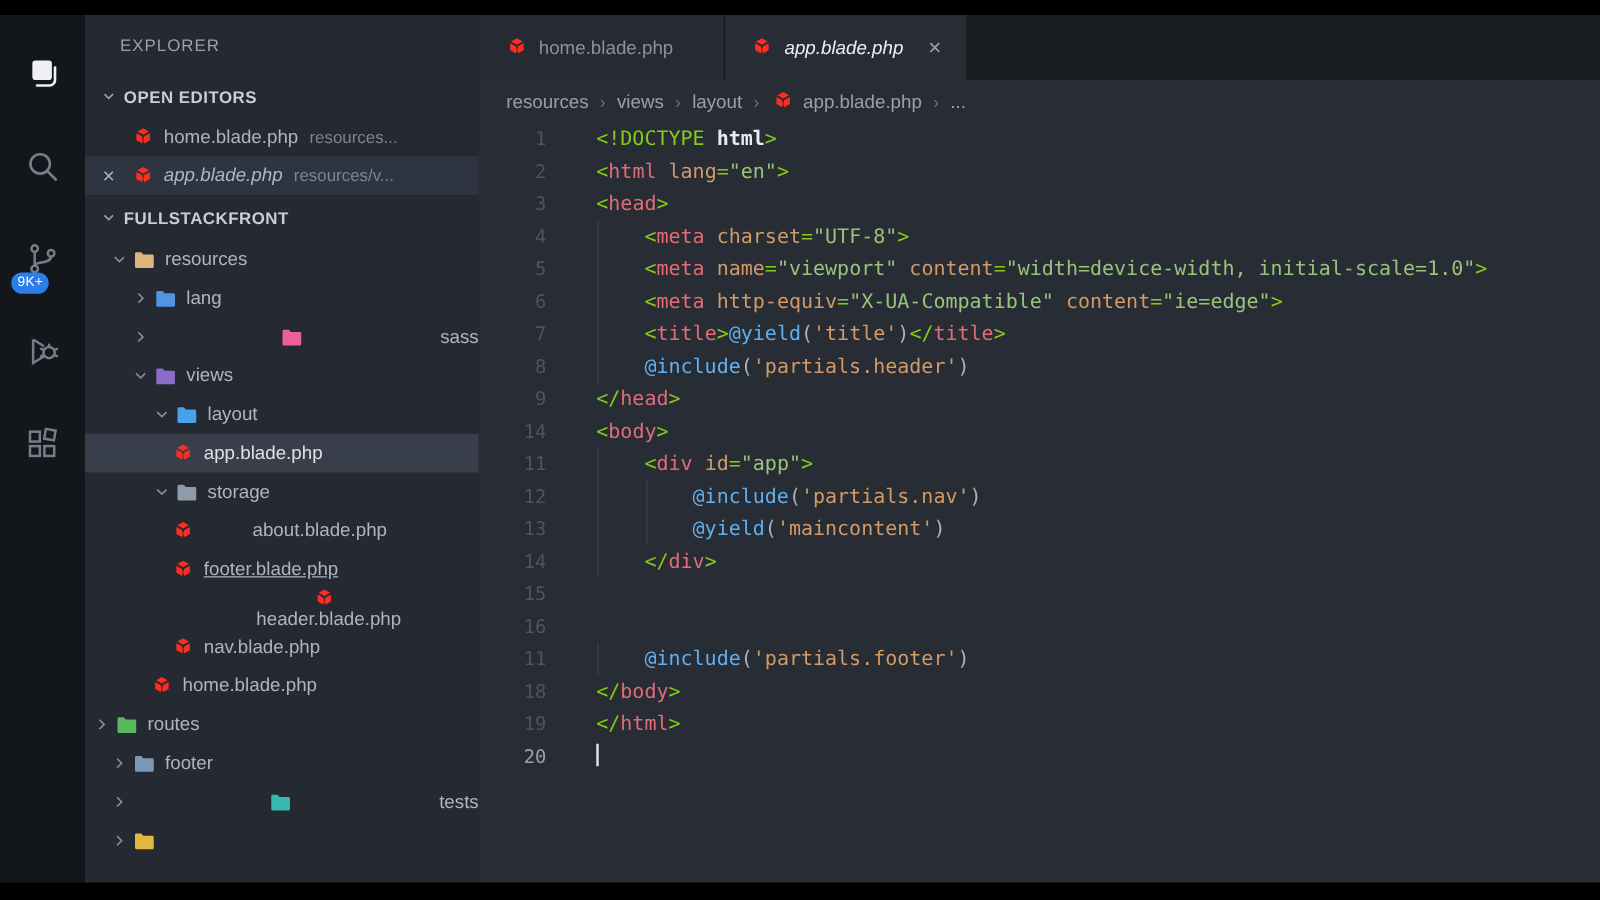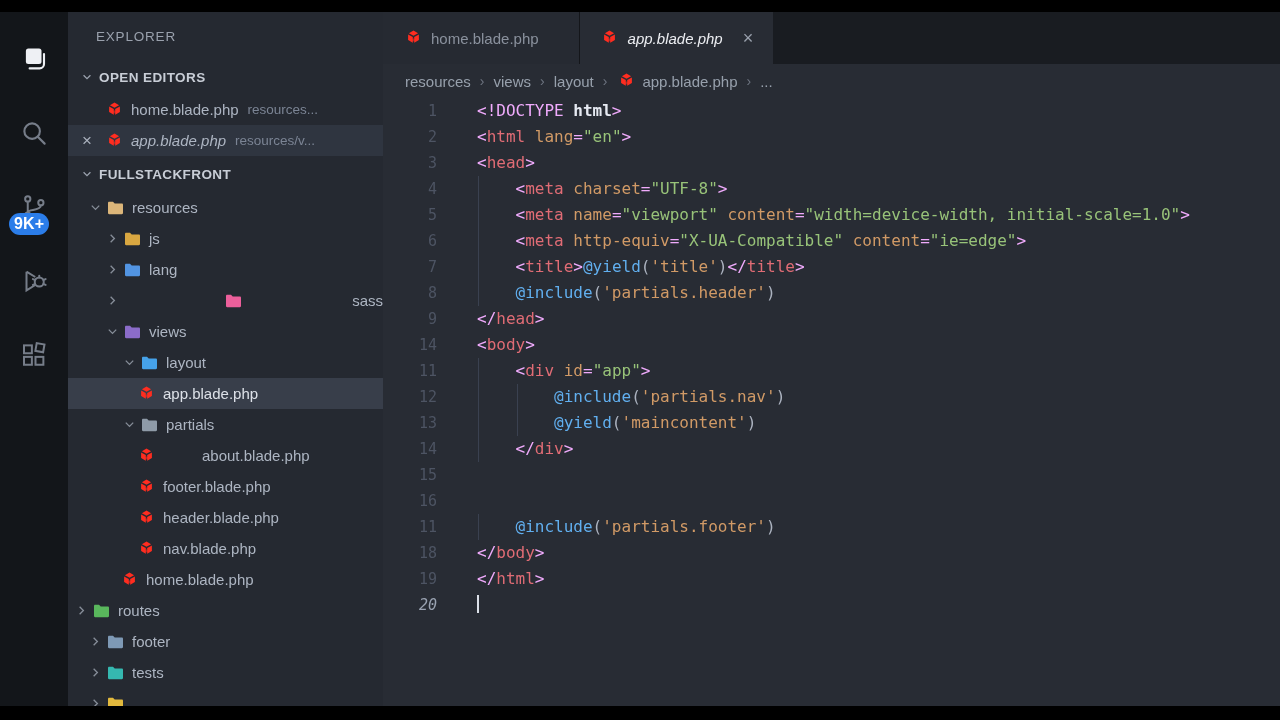--- a/index.html
+++ b/index.html
@@ -7,21 +7,21 @@
   .letterbox{position:absolute;left:0;right:0;background:#000;z-index:50;}
   .letterbox.top{top:0;height:12px;}
   .letterbox.bottom{bottom:0;height:14px;}
   .app{position:absolute;top:12px;left:0;right:0;bottom:0;display:flex;background:var(--editor-bg,#282c34);}
 
   
   .activitybar{width:68px;background:var(--activity-bg,#13161a);display:flex;flex-direction:column;align-items:center;padding-top:10px;flex:none;}
   .ab-item{width:68px;height:74px;display:flex;align-items:center;justify-content:center;position:relative;color:#767d89;cursor:pointer;}
   .ab-item.active{color:#eef0f4;}
   .ab-item svg{display:block;}
-  .scm-badge{position:absolute;left:9px;bottom:9px;background:var(--badge-blue,#2b7de9);color:#fff;font-size:16px;font-weight:700;border-radius:11px;padding:3px 5px;line-height:1;letter-spacing:.2px;}
+  .scm-badge{position:absolute;left:9px;bottom:9px;background:var(--badge-blue,#2b7de9);color:#fff;font-size:11px;font-weight:400;border-radius:11px;padding:3px 5px;line-height:1;letter-spacing:.2px;}
 
   
   .sidebar{width:315px;background:var(--sidebar-bg,#252931);color:#a9b2bf;font-size:15px;flex:none;overflow:hidden;position:relative;}
   .sb-title{height:48px;display:flex;align-items:center;padding-left:28px;font-size:13.5px;letter-spacing:.8px;color:#9aa1ad;}
   .section-header{height:34px;display:flex;align-items:center;gap:3px;font-weight:700;font-size:13.5px;letter-spacing:.4px;color:#c8cdd6;padding-left:10px;}
   .section-header .tw{width:18px;display:inline-flex;justify-content:center;}
   .ws-header{height:36px;}
   .row{height:31px;display:flex;align-items:center;white-space:nowrap;cursor:pointer;}
   .row .lbl{margin-left:7px;color:#adb5c2;}
   .row.selected{background:var(--selection-bg,#383e4a);}
@@ -42,23 +42,23 @@
   .tab.inactive{background:#262a32;color:#8a919d;border-right:1px solid #14161a;padding-right:40px;}
   .tab.active{background:var(--editor-bg,#282c34);color:#eceef2;}
   .tab .tx{margin-left:12px;color:#9aa1ad;font-size:18px;line-height:1;cursor:pointer;}
   .breadcrumbs{height:34px;display:flex;align-items:center;gap:9px;padding-left:22px;color:#97a0ac;font-size:15px;flex:none;}
   .bc-item{display:flex;align-items:center;gap:6px;cursor:pointer;}
   .bc-sep{color:#6d7480;font-size:14px;}
 
   .editor{flex:1;position:relative;overflow:hidden;font-family:"DejaVu Sans Mono","Liberation Mono",monospace;font-size:16px;}
   .codeline{display:flex;height:26px;line-height:26px;}
   .gutter{width:54px;text-align:right;color:#4d5463;flex:none;font-size:15px;}
-  .codeline.cur .gutter{color:#9aa3b2;font-style:italic;}
+  .codeline.cur .gutter{color:#9aa3b2;}
   .codetext{white-space:pre;padding-left:40px;}
-  .tk-t{color:#f0abfc;}
+  .tk-t{color:#84cc16;}
   .tk-p{color:#abb2bf;}
   .tk-g{color:var(--tag,#e06c75);}
   .tk-a{color:var(--attribute,#d19a66);}
   .tk-s{color:var(--string,#98c379);}
   .tk-b{color:var(--directive,#61afef);}
   .tk-o{color:var(--blade-string,#d19a66);}
   .tk-u{color:var(--blade-string,#d19a66);text-underline-offset:3px;}
   .tk-w{color:#e6eaf2;font-weight:700;}
   .tk-i{position:relative;display:inline-block;white-space:pre;}
   .tk-i::before{content:"";position:absolute;left:1px;top:0;bottom:0;width:1px;background:#3a4150;}
@@ -176,195 +176,182 @@
             <span class="lbl">resources</span>
           </div>
           <div class="row tree-row" style="padding-left: 34px;">
             <span class="tw">
   <svg width="13" height="13" viewBox="0 0 14 14" style="">
   <path d="M5 3l4 4-4 4" fill="none" stroke="#878e99" stroke-width="1.4"></path>
               </svg>
             </span>
             <span class="fic">
   <svg width="17" height="14" viewBox="0 0 17 14">
-                <path d="M1 1.9C1 1.2 1.5.7 2.2.7H6l1.7 1.9h7.1c.7 0 1.2.5 1.2 1.2v8.3c0 .7-.5 1.2-1.2 1.2H2.2c-.7 0-1.2-.5-1.2-1.2Z" fill="#d9a741"></path>
-              </svg>
-            </span>
-            <span class="lbl">js</span>
+                <path d="M1 1.9C1 1.2 1.5.7 2.2.7H6l1.7 1.9h7.1c.7 0 1.2.5 1.2 1.2v8.3c0 .7-.5 1.2-1.2 1.2H2.2c-.7 0-1.2-.5-1.2-1.2Z" fill="#5294e2"></path>
+              </svg>
+            </span>
+            <span class="lbl">lang</span>
+          </div>
+          <div class="row tree-row" style="padding-left: 34px; justify-content: space-between;">
+            <span class="tw">
+  <svg width="13" height="13" viewBox="0 0 14 14" style="">
+  <path d="M5 3l4 4-4 4" fill="none" stroke="#878e99" stroke-width="1.4"></path>
+              </svg>
+            </span>
+            <span class="fic">
+  <svg width="17" height="14" viewBox="0 0 17 14">
+                <path d="M1 1.9C1 1.2 1.5.7 2.2.7H6l1.7 1.9h7.1c.7 0 1.2.5 1.2 1.2v8.3c0 .7-.5 1.2-1.2 1.2H2.2c-.7 0-1.2-.5-1.2-1.2Z" fill="#ec5f9b"></path>
+              </svg>
+            </span>
+            <span class="lbl">sass</span>
           </div>
           <div class="row tree-row" style="padding-left: 34px;">
             <span class="tw">
+  <svg width="13" height="13" viewBox="0 0 14 14" style="transform:rotate(90deg)">
+  <path d="M5 3l4 4-4 4" fill="none" stroke="#878e99" stroke-width="1.4"></path>
+              </svg>
+            </span>
+            <span class="fic">
+  <svg width="17" height="14" viewBox="0 0 17 14">
+                <path d="M1 1.9C1 1.2 1.5.7 2.2.7H6l1.7 1.9h7.1c.7 0 1.2.5 1.2 1.2v8.3c0 .7-.5 1.2-1.2 1.2H2.2c-.7 0-1.2-.5-1.2-1.2Z" fill="#8b6cc9"></path>
+              </svg>
+            </span>
+            <span class="lbl">views</span>
+          </div>
+          <div class="row tree-row" style="padding-left: 51px;">
+            <span class="tw">
+  <svg width="13" height="13" viewBox="0 0 14 14" style="transform:rotate(90deg)">
+  <path d="M5 3l4 4-4 4" fill="none" stroke="#878e99" stroke-width="1.4"></path>
+              </svg>
+            </span>
+            <span class="fic">
+  <svg width="17" height="14" viewBox="0 0 17 14">
+                <path d="M1 1.9C1 1.2 1.5.7 2.2.7H6l1.7 1.9h7.1c.7 0 1.2.5 1.2 1.2v8.3c0 .7-.5 1.2-1.2 1.2H2.2c-.7 0-1.2-.5-1.2-1.2Z" fill="#46a2e9"></path>
+              </svg>
+            </span>
+            <span class="lbl">layout</span>
+          </div>
+          <div class="row tree-row selected" style="padding-left: 68px;">
+            <span class="fic">
+  <svg width="17" height="16" viewBox="0 0 16 16">
+                <g style="fill:var(--laravel-red,#ff2d20)">
+  <path d="M8 .6 12.6 3.2 8 5.8 3.4 3.2Z"></path>
+                  <path d="M2.6 4.5 7.3 7.1 7.3 12.8 2.6 10.1Z"></path>
+  <path d="M13.4 4.5 8.7 7.1 8.7 12.8 13.4 10.1Z"></path>
+                  <path d="M8 8.2 11 9.9 8 11.6 5 9.9Z" opacity=".55"></path>
+                </g>
+              </svg>
+            </span>
+            <span class="lbl">app.blade.php</span>
+          </div>
+          <div class="row tree-row" style="padding-left: 51px;">
+            <span class="tw">
+  <svg width="13" height="13" viewBox="0 0 14 14" style="transform:rotate(90deg)">
+  <path d="M5 3l4 4-4 4" fill="none" stroke="#878e99" stroke-width="1.4"></path>
+              </svg>
+            </span>
+            <span class="fic">
+  <svg width="17" height="14" viewBox="0 0 17 14">
+                <path d="M1 1.9C1 1.2 1.5.7 2.2.7H6l1.7 1.9h7.1c.7 0 1.2.5 1.2 1.2v8.3c0 .7-.5 1.2-1.2 1.2H2.2c-.7 0-1.2-.5-1.2-1.2Z" fill="#8f9ba8"></path>
+              </svg>
+            </span>
+            <span class="lbl">storage</span>
+          </div>
+          <div class="row tree-row" style="padding-left: 68px; gap: 39px;">
+            <span class="fic">
+  <svg width="17" height="16" viewBox="0 0 16 16">
+                <g style="fill:var(--laravel-red,#ff2d20)">
+  <path d="M8 .6 12.6 3.2 8 5.8 3.4 3.2Z"></path>
+                  <path d="M2.6 4.5 7.3 7.1 7.3 12.8 2.6 10.1Z"></path>
+  <path d="M13.4 4.5 8.7 7.1 8.7 12.8 13.4 10.1Z"></path>
+                  <path d="M8 8.2 11 9.9 8 11.6 5 9.9Z" opacity=".55"></path>
+                </g>
+              </svg>
+            </span>
+            <span class="lbl">about.blade.php</span>
+          </div>
+          <div class="row tree-row" style="padding-left: 68px; text-decoration: underline;">
+            <span class="fic">
+  <svg width="17" height="16" viewBox="0 0 16 16">
+                <g style="fill:var(--laravel-red,#ff2d20)">
+  <path d="M8 .6 12.6 3.2 8 5.8 3.4 3.2Z"></path>
+                  <path d="M2.6 4.5 7.3 7.1 7.3 12.8 2.6 10.1Z"></path>
+  <path d="M13.4 4.5 8.7 7.1 8.7 12.8 13.4 10.1Z"></path>
+                  <path d="M8 8.2 11 9.9 8 11.6 5 9.9Z" opacity=".55"></path>
+                </g>
+              </svg>
+            </span>
+            <span class="lbl">footer.blade.php</span>
+          </div>
+          <div class="row tree-row" style="padding-left: 68px; flex-direction: column;">
+            <span class="fic">
+  <svg width="17" height="16" viewBox="0 0 16 16">
+                <g style="fill:var(--laravel-red,#ff2d20)">
+  <path d="M8 .6 12.6 3.2 8 5.8 3.4 3.2Z"></path>
+                  <path d="M2.6 4.5 7.3 7.1 7.3 12.8 2.6 10.1Z"></path>
+  <path d="M13.4 4.5 8.7 7.1 8.7 12.8 13.4 10.1Z"></path>
+                  <path d="M8 8.2 11 9.9 8 11.6 5 9.9Z" opacity=".55"></path>
+                </g>
+              </svg>
+            </span>
+            <span class="lbl">header.blade.php</span>
+          </div>
+          <div class="row tree-row" style="padding-left: 68px;">
+            <span class="fic">
+  <svg width="17" height="16" viewBox="0 0 16 16">
+                <g style="fill:var(--laravel-red,#ff2d20)">
+  <path d="M8 .6 12.6 3.2 8 5.8 3.4 3.2Z"></path>
+                  <path d="M2.6 4.5 7.3 7.1 7.3 12.8 2.6 10.1Z"></path>
+  <path d="M13.4 4.5 8.7 7.1 8.7 12.8 13.4 10.1Z"></path>
+                  <path d="M8 8.2 11 9.9 8 11.6 5 9.9Z" opacity=".55"></path>
+                </g>
+              </svg>
+            </span>
+            <span class="lbl">nav.blade.php</span>
+          </div>
+          <div class="row tree-row" style="padding-left: 51px;">
+            <span class="fic">
+  <svg width="17" height="16" viewBox="0 0 16 16">
+                <g style="fill:var(--laravel-red,#ff2d20)">
+  <path d="M8 .6 12.6 3.2 8 5.8 3.4 3.2Z"></path>
+                  <path d="M2.6 4.5 7.3 7.1 7.3 12.8 2.6 10.1Z"></path>
+  <path d="M13.4 4.5 8.7 7.1 8.7 12.8 13.4 10.1Z"></path>
+                  <path d="M8 8.2 11 9.9 8 11.6 5 9.9Z" opacity=".55"></path>
+                </g>
+              </svg>
+            </span>
+            <span class="lbl">home.blade.php</span>
+          </div>
+          <div class="row tree-row" style="padding-left: 3px;">
+            <span class="tw">
   <svg width="13" height="13" viewBox="0 0 14 14" style="">
   <path d="M5 3l4 4-4 4" fill="none" stroke="#878e99" stroke-width="1.4"></path>
               </svg>
             </span>
             <span class="fic">
   <svg width="17" height="14" viewBox="0 0 17 14">
-                <path d="M1 1.9C1 1.2 1.5.7 2.2.7H6l1.7 1.9h7.1c.7 0 1.2.5 1.2 1.2v8.3c0 .7-.5 1.2-1.2 1.2H2.2c-.7 0-1.2-.5-1.2-1.2Z" fill="#5294e2"></path>
-              </svg>
-            </span>
-            <span class="lbl">lang</span>
-          </div>
-          <div class="row tree-row" style="padding-left: 34px; justify-content: space-between;">
+                <path d="M1 1.9C1 1.2 1.5.7 2.2.7H6l1.7 1.9h7.1c.7 0 1.2.5 1.2 1.2v8.3c0 .7-.5 1.2-1.2 1.2H2.2c-.7 0-1.2-.5-1.2-1.2Z" fill="#59b75c"></path>
+              </svg>
+            </span>
+            <span class="lbl">routes</span>
+          </div>
+          <div class="row tree-row" style="padding-left: 17px;">
             <span class="tw">
   <svg width="13" height="13" viewBox="0 0 14 14" style="">
   <path d="M5 3l4 4-4 4" fill="none" stroke="#878e99" stroke-width="1.4"></path>
               </svg>
             </span>
             <span class="fic">
   <svg width="17" height="14" viewBox="0 0 17 14">
-                <path d="M1 1.9C1 1.2 1.5.7 2.2.7H6l1.7 1.9h7.1c.7 0 1.2.5 1.2 1.2v8.3c0 .7-.5 1.2-1.2 1.2H2.2c-.7 0-1.2-.5-1.2-1.2Z" fill="#ec5f9b"></path>
-              </svg>
-            </span>
-            <span class="lbl">sass</span>
-          </div>
-          <div class="row tree-row" style="padding-left: 34px;">
-            <span class="tw">
-  <svg width="13" height="13" viewBox="0 0 14 14" style="transform:rotate(90deg)">
-  <path d="M5 3l4 4-4 4" fill="none" stroke="#878e99" stroke-width="1.4"></path>
-              </svg>
-            </span>
-            <span class="fic">
-  <svg width="17" height="14" viewBox="0 0 17 14">
-                <path d="M1 1.9C1 1.2 1.5.7 2.2.7H6l1.7 1.9h7.1c.7 0 1.2.5 1.2 1.2v8.3c0 .7-.5 1.2-1.2 1.2H2.2c-.7 0-1.2-.5-1.2-1.2Z" fill="#8b6cc9"></path>
-              </svg>
-            </span>
-            <span class="lbl">views</span>
-          </div>
-          <div class="row tree-row" style="padding-left: 51px;">
-            <span class="tw">
-  <svg width="13" height="13" viewBox="0 0 14 14" style="transform:rotate(90deg)">
-  <path d="M5 3l4 4-4 4" fill="none" stroke="#878e99" stroke-width="1.4"></path>
-              </svg>
-            </span>
-            <span class="fic">
-  <svg width="17" height="14" viewBox="0 0 17 14">
-                <path d="M1 1.9C1 1.2 1.5.7 2.2.7H6l1.7 1.9h7.1c.7 0 1.2.5 1.2 1.2v8.3c0 .7-.5 1.2-1.2 1.2H2.2c-.7 0-1.2-.5-1.2-1.2Z" fill="#46a2e9"></path>
-              </svg>
-            </span>
-            <span class="lbl">layout</span>
-          </div>
-          <div class="row tree-row selected" style="padding-left: 68px;">
-            <span class="fic">
-  <svg width="17" height="16" viewBox="0 0 16 16">
-                <g style="fill:var(--laravel-red,#ff2d20)">
-  <path d="M8 .6 12.6 3.2 8 5.8 3.4 3.2Z"></path>
-                  <path d="M2.6 4.5 7.3 7.1 7.3 12.8 2.6 10.1Z"></path>
-  <path d="M13.4 4.5 8.7 7.1 8.7 12.8 13.4 10.1Z"></path>
-                  <path d="M8 8.2 11 9.9 8 11.6 5 9.9Z" opacity=".55"></path>
-                </g>
-              </svg>
-            </span>
-            <span class="lbl">app.blade.php</span>
-          </div>
-          <div class="row tree-row" style="padding-left: 51px;">
-            <span class="tw">
-  <svg width="13" height="13" viewBox="0 0 14 14" style="transform:rotate(90deg)">
-  <path d="M5 3l4 4-4 4" fill="none" stroke="#878e99" stroke-width="1.4"></path>
-              </svg>
-            </span>
-            <span class="fic">
-  <svg width="17" height="14" viewBox="0 0 17 14">
-                <path d="M1 1.9C1 1.2 1.5.7 2.2.7H6l1.7 1.9h7.1c.7 0 1.2.5 1.2 1.2v8.3c0 .7-.5 1.2-1.2 1.2H2.2c-.7 0-1.2-.5-1.2-1.2Z" fill="#8f9ba8"></path>
-              </svg>
-            </span>
-            <span class="lbl">partials</span>
-          </div>
-          <div class="row tree-row" style="padding-left: 68px; gap: 39px;">
-            <span class="fic">
-  <svg width="17" height="16" viewBox="0 0 16 16">
-                <g style="fill:var(--laravel-red,#ff2d20)">
-  <path d="M8 .6 12.6 3.2 8 5.8 3.4 3.2Z"></path>
-                  <path d="M2.6 4.5 7.3 7.1 7.3 12.8 2.6 10.1Z"></path>
-  <path d="M13.4 4.5 8.7 7.1 8.7 12.8 13.4 10.1Z"></path>
-                  <path d="M8 8.2 11 9.9 8 11.6 5 9.9Z" opacity=".55"></path>
-                </g>
-              </svg>
-            </span>
-            <span class="lbl">about.blade.php</span>
-          </div>
-          <div class="row tree-row" style="padding-left: 68px;">
-            <span class="fic">
-  <svg width="17" height="16" viewBox="0 0 16 16">
-                <g style="fill:var(--laravel-red,#ff2d20)">
-  <path d="M8 .6 12.6 3.2 8 5.8 3.4 3.2Z"></path>
-                  <path d="M2.6 4.5 7.3 7.1 7.3 12.8 2.6 10.1Z"></path>
-  <path d="M13.4 4.5 8.7 7.1 8.7 12.8 13.4 10.1Z"></path>
-                  <path d="M8 8.2 11 9.9 8 11.6 5 9.9Z" opacity=".55"></path>
-                </g>
-              </svg>
-            </span>
-            <span class="lbl">footer.blade.php</span>
-          </div>
-          <div class="row tree-row" style="padding-left: 68px;">
-            <span class="fic">
-  <svg width="17" height="16" viewBox="0 0 16 16">
-                <g style="fill:var(--laravel-red,#ff2d20)">
-  <path d="M8 .6 12.6 3.2 8 5.8 3.4 3.2Z"></path>
-                  <path d="M2.6 4.5 7.3 7.1 7.3 12.8 2.6 10.1Z"></path>
-  <path d="M13.4 4.5 8.7 7.1 8.7 12.8 13.4 10.1Z"></path>
-                  <path d="M8 8.2 11 9.9 8 11.6 5 9.9Z" opacity=".55"></path>
-                </g>
-              </svg>
-            </span>
-            <span class="lbl">header.blade.php</span>
-          </div>
-          <div class="row tree-row" style="padding-left: 68px;">
-            <span class="fic">
-  <svg width="17" height="16" viewBox="0 0 16 16">
-                <g style="fill:var(--laravel-red,#ff2d20)">
-  <path d="M8 .6 12.6 3.2 8 5.8 3.4 3.2Z"></path>
-                  <path d="M2.6 4.5 7.3 7.1 7.3 12.8 2.6 10.1Z"></path>
-  <path d="M13.4 4.5 8.7 7.1 8.7 12.8 13.4 10.1Z"></path>
-                  <path d="M8 8.2 11 9.9 8 11.6 5 9.9Z" opacity=".55"></path>
-                </g>
-              </svg>
-            </span>
-            <span class="lbl">nav.blade.php</span>
-          </div>
-          <div class="row tree-row" style="padding-left: 51px;">
-            <span class="fic">
-  <svg width="17" height="16" viewBox="0 0 16 16">
-                <g style="fill:var(--laravel-red,#ff2d20)">
-  <path d="M8 .6 12.6 3.2 8 5.8 3.4 3.2Z"></path>
-                  <path d="M2.6 4.5 7.3 7.1 7.3 12.8 2.6 10.1Z"></path>
-  <path d="M13.4 4.5 8.7 7.1 8.7 12.8 13.4 10.1Z"></path>
-                  <path d="M8 8.2 11 9.9 8 11.6 5 9.9Z" opacity=".55"></path>
-                </g>
-              </svg>
-            </span>
-            <span class="lbl">home.blade.php</span>
-          </div>
-          <div class="row tree-row" style="padding-left: 3px;">
-            <span class="tw">
-  <svg width="13" height="13" viewBox="0 0 14 14" style="">
-  <path d="M5 3l4 4-4 4" fill="none" stroke="#878e99" stroke-width="1.4"></path>
-              </svg>
-            </span>
-            <span class="fic">
-  <svg width="17" height="14" viewBox="0 0 17 14">
-                <path d="M1 1.9C1 1.2 1.5.7 2.2.7H6l1.7 1.9h7.1c.7 0 1.2.5 1.2 1.2v8.3c0 .7-.5 1.2-1.2 1.2H2.2c-.7 0-1.2-.5-1.2-1.2Z" fill="#59b75c"></path>
-              </svg>
-            </span>
-            <span class="lbl">routes</span>
-          </div>
-          <div class="row tree-row" style="padding-left: 17px;">
-            <span class="tw">
-  <svg width="13" height="13" viewBox="0 0 14 14" style="">
-  <path d="M5 3l4 4-4 4" fill="none" stroke="#878e99" stroke-width="1.4"></path>
-              </svg>
-            </span>
-            <span class="fic">
-  <svg width="17" height="14" viewBox="0 0 17 14">
                 <path d="M1 1.9C1 1.2 1.5.7 2.2.7H6l1.7 1.9h7.1c.7 0 1.2.5 1.2 1.2v8.3c0 .7-.5 1.2-1.2 1.2H2.2c-.7 0-1.2-.5-1.2-1.2Z" fill="#7e99b5"></path>
               </svg>
             </span>
             <span class="lbl">footer</span>
           </div>
-          <div class="row tree-row" style="padding-left: 17px;">
+          <div class="row tree-row" style="padding-left: 17px; justify-content: space-between;">
             <span class="tw">
   <svg width="13" height="13" viewBox="0 0 14 14" style="">
   <path d="M5 3l4 4-4 4" fill="none" stroke="#878e99" stroke-width="1.4"></path>
               </svg>
             </span>
             <span class="fic">
   <svg width="17" height="14" viewBox="0 0 17 14">
                 <path d="M1 1.9C1 1.2 1.5.7 2.2.7H6l1.7 1.9h7.1c.7 0 1.2.5 1.2 1.2v8.3c0 .7-.5 1.2-1.2 1.2H2.2c-.7 0-1.2-.5-1.2-1.2Z" fill="#35b8b0"></path>
               </svg>
             </span>

